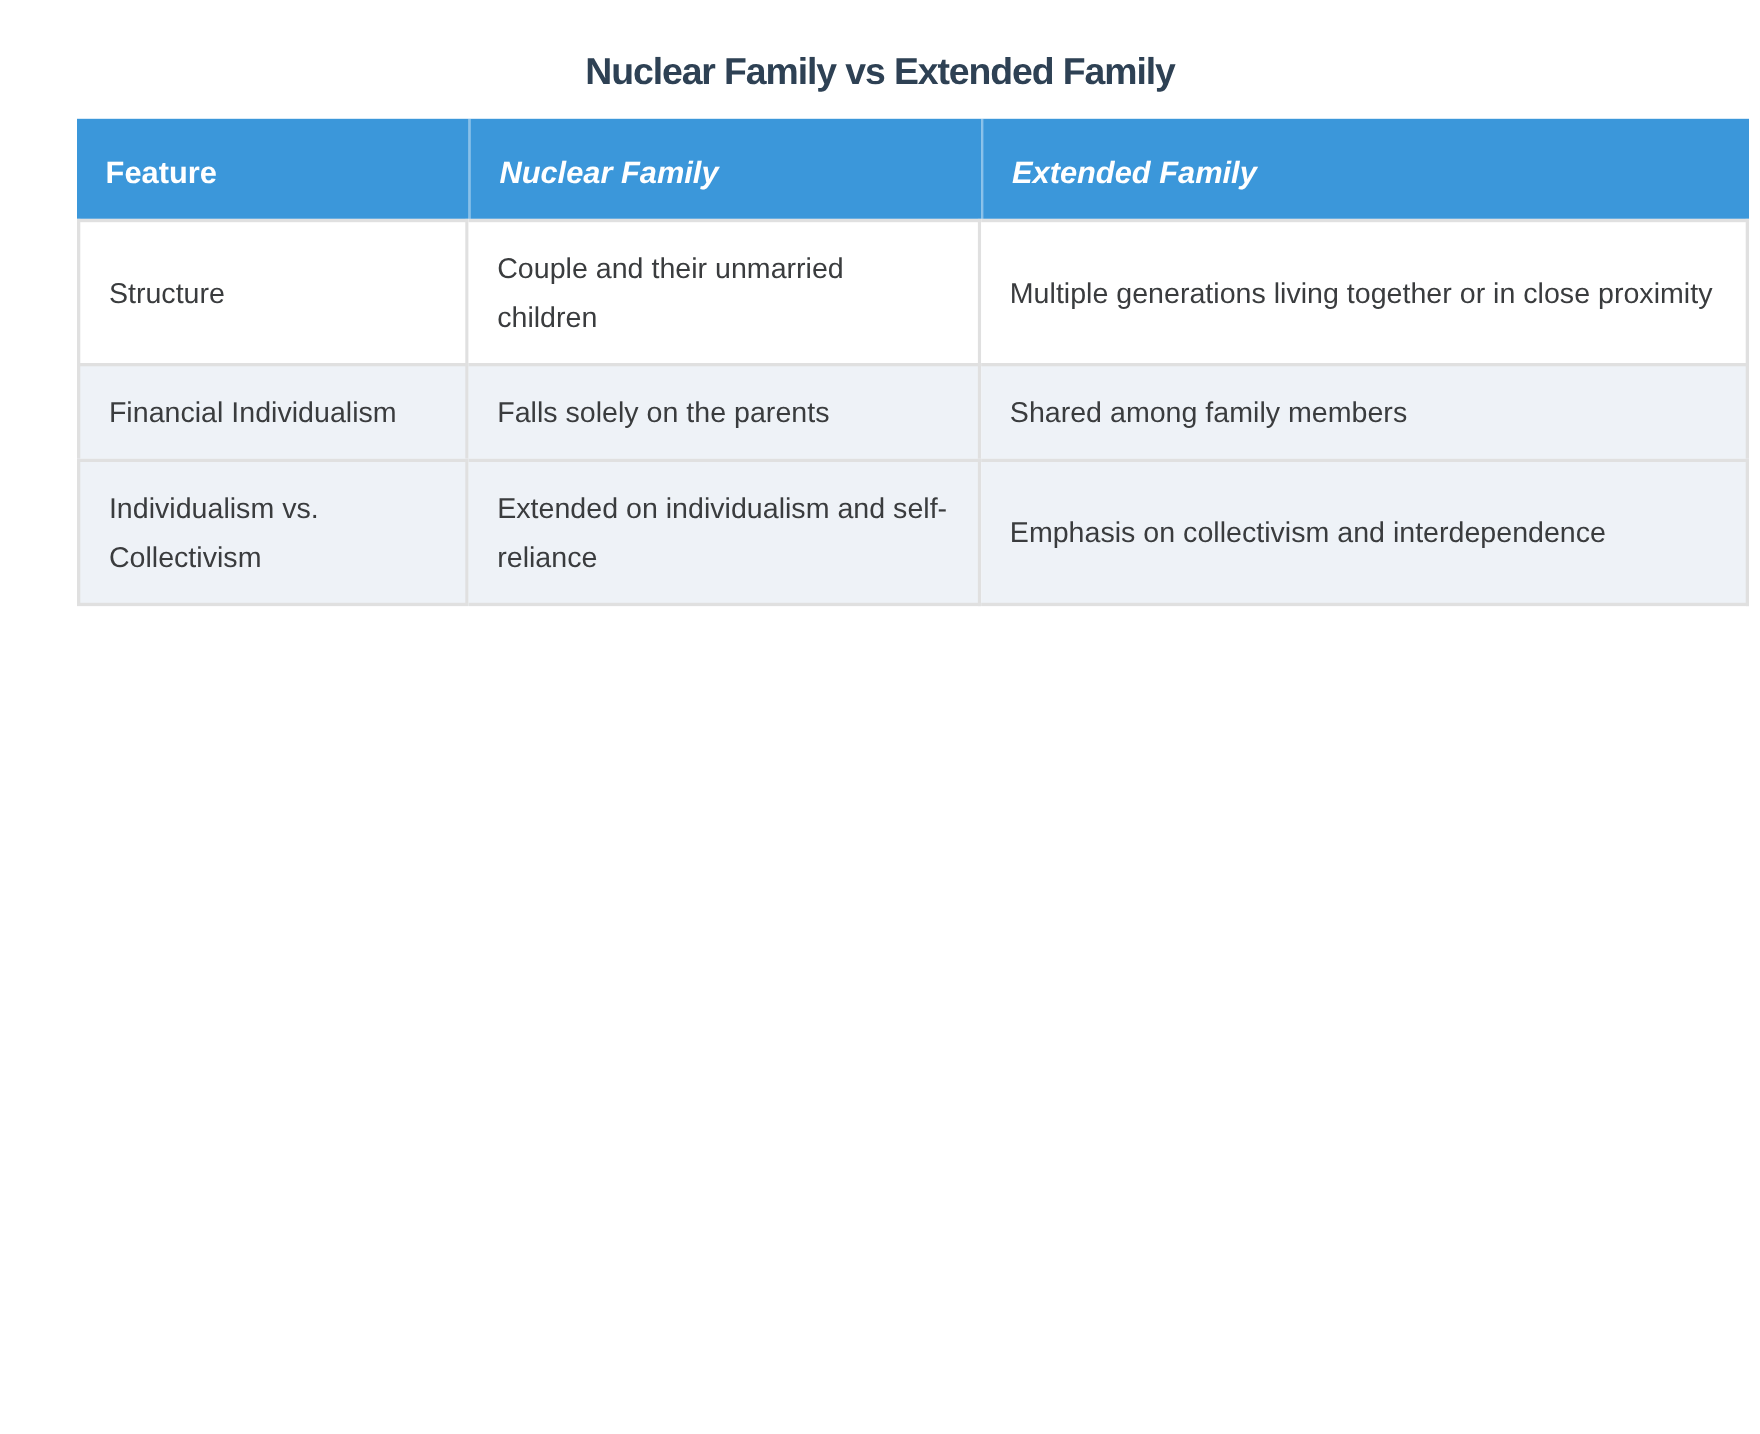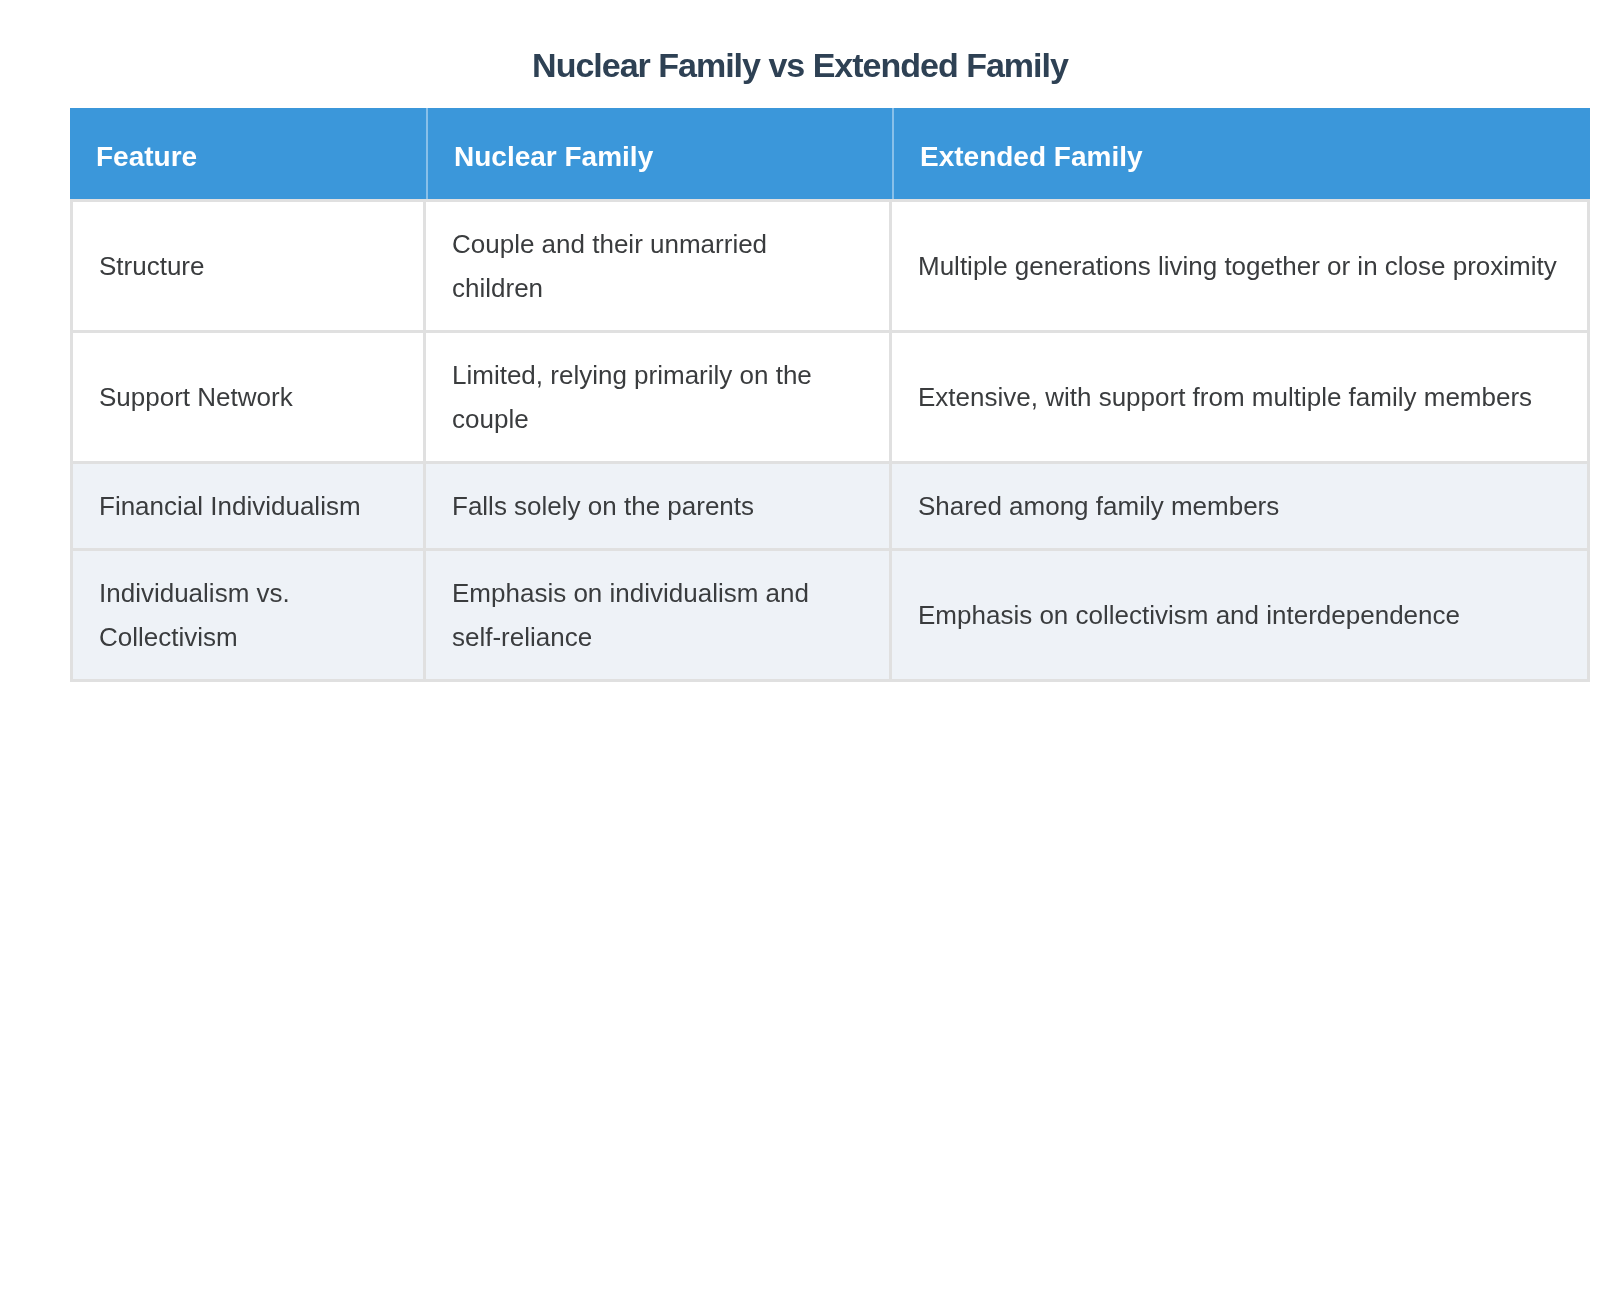--- a/index.html
+++ b/index.html
@@ -37,20 +37,21 @@
     color: #ffffff;
     font-size: 28px;
     font-weight: 700;
     text-align: left;
     vertical-align: middle;
     height: 91px;
     padding: 6px 26px 0 26px;
   }
   th + th {
     border-left: 2px solid rgba(255,255,255,0.4);
+    font-style: italic;
   }
   td {
     background: #ffffff;
     color: #3a3c3e;
     font-size: 26px;
     line-height: 44px;
     vertical-align: middle;
     padding: 20px 26px;
     border-top: 3px solid #e0e0e0;
     border-right: 3px solid #e0e0e0;
@@ -85,30 +86,25 @@
         <th>Nuclear Family</th>
         <th>Extended Family</th>
       </tr>
     </thead>
     <tbody>
         <tr>
     <td>Structure</td>
     <td>Couple and their unmarried children</td>
     <td>Multiple generations living together or in close proximity</td>
   </tr>
-        <tr>
-    <td>Support Network</td>
-    <td>Limited, relying primarily on the couple</td>
-    <td>Extensive, with support from multiple family members</td>
-  </tr>
         <tr class="alt">
     <td>Financial Individualism</td>
     <td>Falls solely on the parents</td>
     <td>Shared among family members</td>
   </tr>
         <tr class="alt">
     <td>Individualism vs. Collectivism</td>
-    <td>Emphasis on individualism and self-reliance</td>
+    <td>Extended on individualism and self-reliance</td>
     <td>Emphasis on collectivism and interdependence</td>
   </tr>
       </tbody>
   </table>
 </div>
 
 </body></html>

